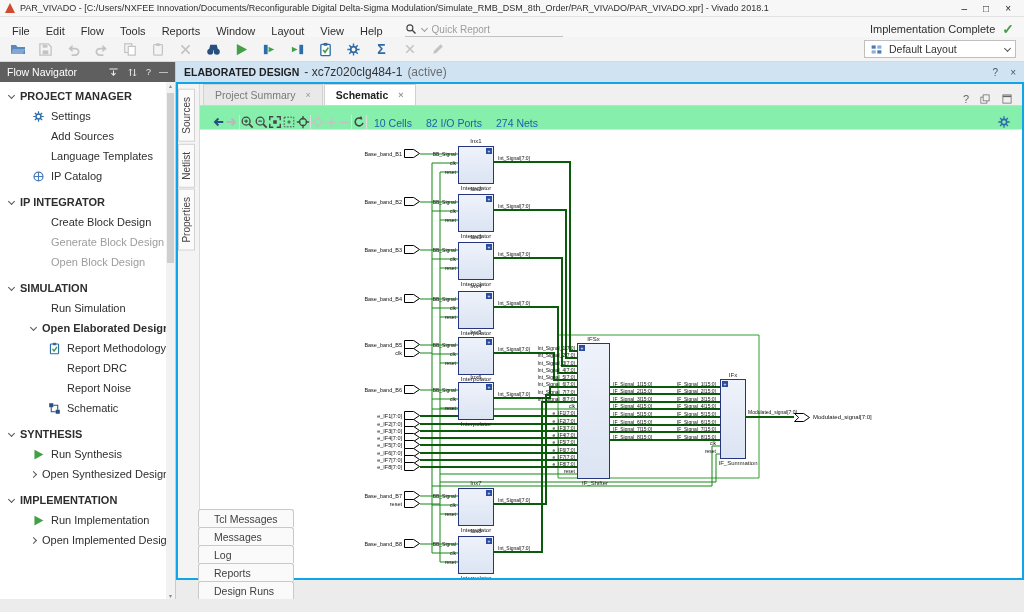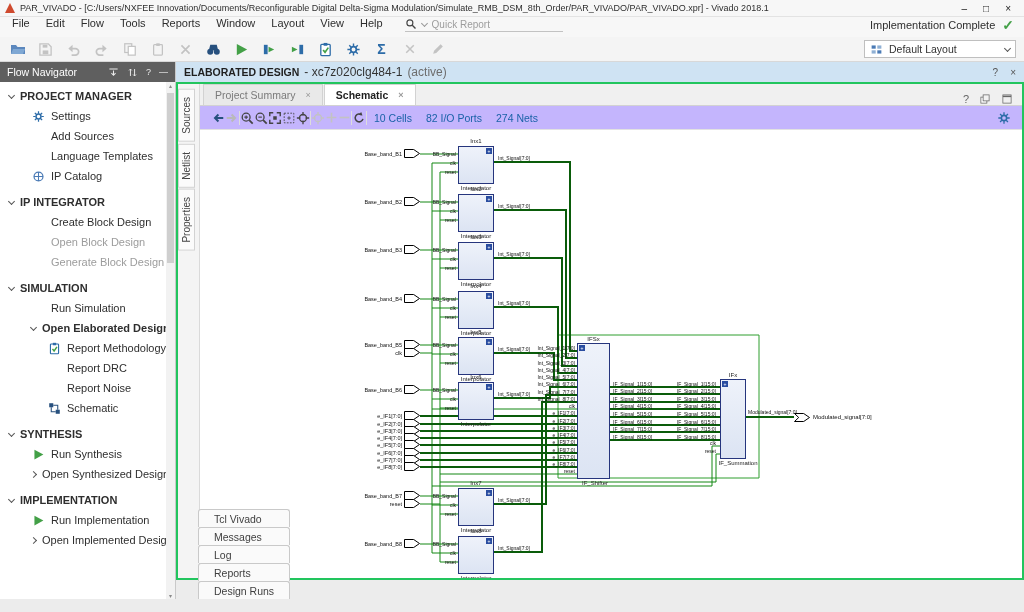--- a/index.html
+++ b/index.html
@@ -9,21 +9,21 @@
   .ic{display:inline-flex;align-items:center;justify-content:center}
 
   
   .titlebar{position:absolute;left:0;top:0;width:1024px;height:17px;background:#f7f7f7;border-bottom:1px solid #e3e3e3;display:flex;align-items:center;padding:0 5px;gap:5px}
   .logo{width:0;height:0;border-left:5px solid transparent;border-right:5px solid transparent;border-bottom:10px solid #cf4a2e}
   .title-text{font-size:9px;color:#2e2e2e;white-space:nowrap;overflow:hidden;flex:1}
   .winbtns{display:flex;gap:16px;padding:0 8px;font-size:10px;color:#222}
   .winbtns span{cursor:default}
 
   
-  .menubar{position:absolute;left:0;top:17px;width:1024px;height:20px;background:#f7f7f7;display:flex;align-items:flex-start;padding-left:4px}
+  .menubar{position:absolute;left:0;top:17px;width:1024px;height:20px;background:#f7f7f7;display:flex;align-items:flex-end;padding-left:4px}
   .mi{padding:2px 8px;color:#2e2e2e}
   .qa{display:flex;align-items:center;gap:5px;width:158px;height:15px;border-bottom:1px solid #c2c2c2;margin-left:14px;color:#9d9d9d;font-size:10px}
   .impl{margin-left:auto;display:flex;align-items:center;gap:7px;margin-right:10px;color:#2e2e2e}
   .chk{color:#43a047;font-weight:bold;font-size:14px}
 
   
   .toolbar{position:absolute;left:0;top:37px;width:1024px;height:25px;background:#f4f4f4;border-bottom:1px solid #d8d8d8;display:flex;align-items:center;gap:11px;padding-left:9px}
   .tbi{width:17px;height:17px}
   .sigma{font-size:14px;font-weight:bold;color:#2d6ca8}
   .c-nav{color:#27507e}.c-dis{color:#c3c3c3}.c-blue{color:#2d6ca8}.c-dark{color:#444}.c-mgray{color:#b9b9b9}
@@ -52,31 +52,31 @@
   .sel{background:#c8def2}
   .dis{color:#9c9c9c}
 
   
   .elab-bar{position:absolute;left:176px;top:62px;width:848px;height:20px;background:#cfe3f3;display:flex;align-items:center;gap:5px;padding:0 8px}
   .elab-title{font-weight:bold;font-size:10.5px;color:#1f1f1f}
   .elab-part,.elab-state{font-size:12px}
   .elab-state{color:#6d6d6d}
   .elab-icons{margin-left:auto;display:flex;gap:12px;color:#555;align-items:center;font-size:10px}
 
-  .wsbox{position:absolute;left:176px;top:82px;width:848px;height:498px;border:2px solid #22c55e;background:#fff}
+  .wsbox{position:absolute;left:176px;top:82px;width:848px;height:498px;border:2px solid #0ea5e9;background:#fff}
   .sidestrip{position:absolute;left:0;top:0;width:22px;height:100%;background:#f4f4f4;border-right:1px solid #dadada;display:flex;flex-direction:column;align-items:center;gap:7px;padding-top:5px}
   .side-tab{writing-mode:vertical-rl;transform:rotate(180deg);font-size:10px;color:#444;background:#fbfbfb;border:1px solid #d2d2d2;padding:7px 2px}
 
   .doctabs{position:absolute;left:22px;top:0;right:0;height:22px;background:#f0f0f0;border-bottom:1px solid #d2d2d2;display:flex;align-items:flex-end;padding-left:3px;gap:1px}
   .dtab{height:21px;display:flex;align-items:center;gap:10px;padding:0 11px;border:1px solid #d2d2d2;border-bottom:none;background:#e9e9e9;color:#7a7a7a;font-size:10.5px}
   .dtab.active{background:#fff;color:#1f1f1f;font-weight:bold}
   .dtab .x{color:#999;font-size:9px}
   .panel-icons{margin-left:auto;display:flex;gap:10px;padding-right:9px;align-items:center;color:#666}
 
-  .schtb{position:absolute;left:22px;top:22px;right:0;height:24px;background:#c4b5fd;border-bottom:1px solid #e2e2e2;display:flex;align-items:center;gap:0;padding-left:11px}
+  .schtb{position:absolute;left:22px;top:22px;right:0;height:24px;background:#86efac;border-bottom:1px solid #e2e2e2;display:flex;align-items:flex-end;gap:0;padding-left:11px}
   .sep{width:1px;height:14px;background:#ddd}
   .stat{color:#1a62a8;font-size:10.5px;padding:0 7px}
   .sgear{margin-left:auto;margin-right:11px}
 
   
   .canvas{position:absolute;left:22px;top:46px;width:822px;height:448px;background:#fff;overflow:hidden}
   .wires{position:absolute;left:0;top:0}
   .tiny{font-size:5px;line-height:6px;color:#111}
   .sblock{position:absolute;left:258px;width:36px;height:38px}
   .sb-rect{position:absolute;left:0;top:0;width:36px;height:38px;background:linear-gradient(#eef2fa,#dce4f3);border:1px solid #26357d}
@@ -416,25 +416,25 @@
       <div class="fnr i0 mt">
           <span class="chd"></span>
           <span>IP INTEGRATOR</span>
         </div>
       <div class="fnr i1">
           <span class="icn"></span>
           <span>Create Block Design</span>
         </div>
       <div class="fnr i1 dis">
           <span class="icn"></span>
-          <span>Open Block Design</span>
+          <span>Generate Block Design</span>
         </div>
       <div class="fnr i1 dis">
           <span class="icn"></span>
-          <span>Generate Block Design</span>
+          <span>Open Block Design</span>
         </div>
 
       <div class="fnr i0 mt">
           <span class="chd"></span>
           <span>SIMULATION</span>
         </div>
       <div class="fnr i1">
           <span class="icn"></span>
           <span>Run Simulation</span>
         </div>
@@ -901,21 +901,21 @@
       <div class="onet tiny">Modulated_signal[7:0]</div>
       <svg class="outpin" width="16" height="9" viewBox="0 0 16 9">
           <use href="#sym-pout"></use>
         </svg>
       <div class="oplbl">Modulated_signal[7:0]</div>
     </div>
   </div>
 
   <div class="btabs">
     <span>
-        <span class="btab">Tcl Vivado</span>
+        <span class="btab">Tcl Messages</span>
         <span class="btab">Messages</span>
         <span class="btab">Log</span>
         <span class="btab">Reports</span>
         <span class="btab">Design Runs</span>
       </span>
   </div>
   <div class="navbottom"></div>
   <div class="bottomstrip"></div>
 
 </div>

